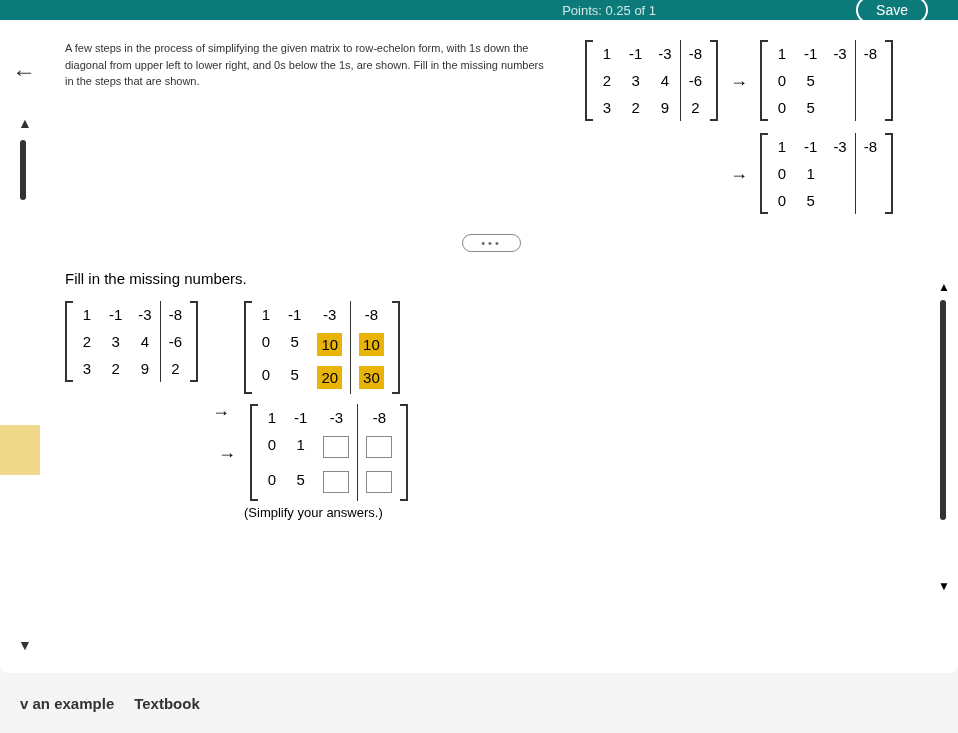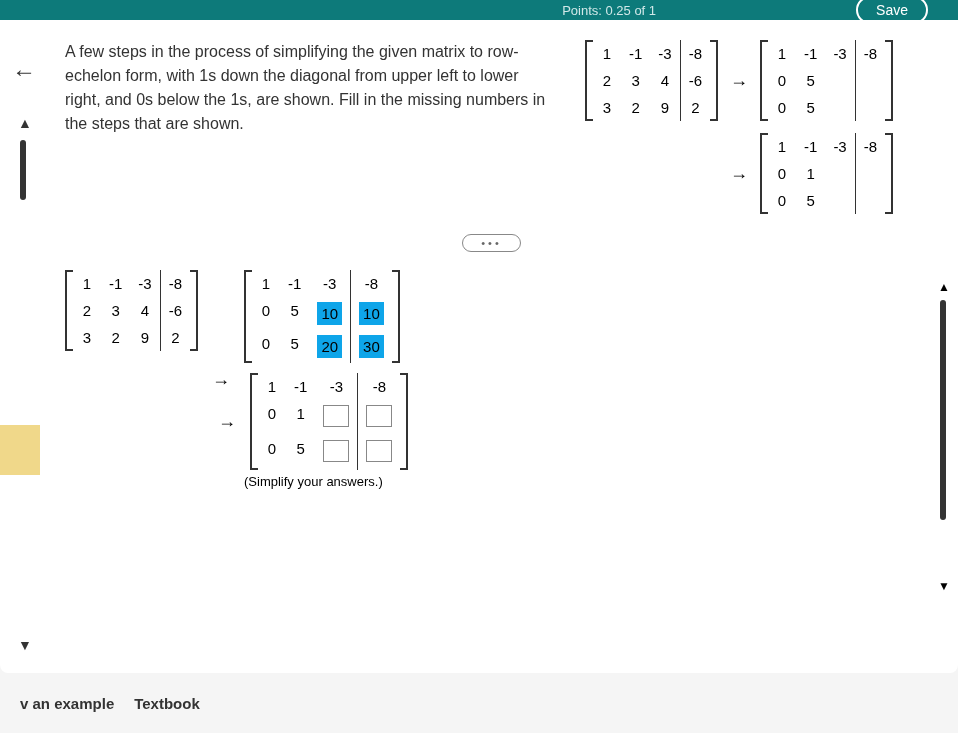--- a/index.html
+++ b/index.html
@@ -7,38 +7,38 @@
 .topbar { background: #0d7a7a; height: 20px; display: flex; justify-content: space-between; align-items: center; padding: 0 30px; color: #fff; }
 .points { font-size: 13px; color: #d0e8e8; margin-left: auto; margin-right: 200px; }
 .save-btn { border: 2px solid #fff; border-radius: 20px; padding: 4px 18px; color: #fff; font-size: 14px; background: transparent; }
 .content { position: absolute; top: 20px; left: 0; right: 0; bottom: 60px; background: #fff; border-radius: 0 0 8px 8px; padding: 20px 20px 20px 10px; }
 .back-arrow { position: absolute; left: 12px; top: 35px; font-size: 24px; color: #333; font-weight: bold; }
 .up-arrow { position: absolute; left: 18px; top: 95px; font-size: 14px; color: #333; }
 .down-arrow { position: absolute; left: 18px; bottom: 20px; font-size: 14px; color: #333; }
 .scroll-track { position: absolute; left: 20px; top: 120px; width: 6px; height: 60px; background: #333; border-radius: 3px; }
 .problem-area { margin-left: 55px; margin-right: 20px; }
 .prompt-row { display: flex; gap: 30px; align-items: flex-start; }
-.prompt-text { font-size: 16px; color: #333; line-height: 1.5; flex: 1; max-width: 490px; }
+.prompt-text { font-size: 11px; color: #333; line-height: 1.5; flex: 1; max-width: 490px; }
 .matrices-top { display: flex; align-items: center; gap: 8px; flex-wrap: wrap; justify-content: flex-end; }
 .matrix-wrap { display: flex; align-items: stretch; }
 .bracket { width: 8px; border: 2px solid #333; }
 .bracket-l { border-right: none; }
 .bracket-r { border-left: none; }
 .matrix-grid { display: grid; gap: 0; }
 .matrix-grid.c4 { grid-template-columns: repeat(4, auto); }
 .cell { padding: 5px 8px; font-size: 15px; text-align: center; min-width: 28px; }
 .aug { border-left: 1.5px solid #333; }
 .arrow { font-size: 18px; padding: 0 4px; }
 .second-matrix-row { display: flex; justify-content: flex-end; margin-top: 12px; align-items: center; gap: 8px; }
 .divider-wrap { display: flex; justify-content: center; margin: 20px 0 18px 0; }
 .divider-btn { border: 1.5px solid #888; border-radius: 14px; padding: 2px 18px; font-size: 11px; letter-spacing: 3px; background: #fff; color: #666; }
 .subheading { font-size: 15px; margin-bottom: 14px; }
 .work-area { display: flex; gap: 10px; align-items: flex-start; }
 .work-col { display: flex; flex-direction: column; align-items: flex-start; }
-.filled-input { background: #0ea5e9; padding: 3px 4px; display: inline-block; min-width: 24px; text-align: center; }
+.filled-input { background: #eab308; padding: 3px 4px; display: inline-block; min-width: 24px; text-align: center; }
 .empty-input { border: 1.5px solid #888; width: 26px; height: 22px; display: inline-block; background: #fff; }
 .simplify-note { font-size: 13px; margin-top: 4px; }
 .yellow-tab { position: absolute; left: 0; top: 405px; width: 40px; height: 50px; background: #f0d88a; }
 .footer { position: absolute; bottom: 0; left: 0; right: 0; height: 60px; display: flex; align-items: center; padding: 0 20px; gap: 20px; background: #f5f5f5; justify-content: center; }
 .footer-link { font-size: 15px; font-weight: bold; color: #333; }
 .spacer { flex: 1; }
 .clear-btn { border: 2px solid #333; border-radius: 22px; padding: 8px 22px; font-size: 15px; font-weight: bold; background: #fff; }
 .check-btn { background: #e05a6a; color: #fff; border: none; border-radius: 22px; padding: 10px 22px; font-size: 15px; font-weight: bold; }
 .right-scroll { position: absolute; right: 10px; top: 260px; bottom: 80px; width: 10px; }
 .right-scroll .up { position: absolute; top: 0; font-size: 12px; }
@@ -124,20 +124,21 @@
             <div class="bracket bracket-r"></div>
           </div>
         </div>
       </div>
     </div>
 
     <div class="divider-wrap">
       <button class="divider-btn">•••</button>
     </div>
 
+    <div class="subheading">Fill in the missing numbers.</div>
 
     <div class="work-area">
       <div class="matrix-wrap">
         <div class="bracket bracket-l"></div>
         <div class="matrix-grid c4" id="wm1">
             <div class="cell">1</div>
             <div class="cell">-1</div>
             <div class="cell">-3</div>
             <div class="cell aug">-8</div>
             <div class="cell">2</div>

